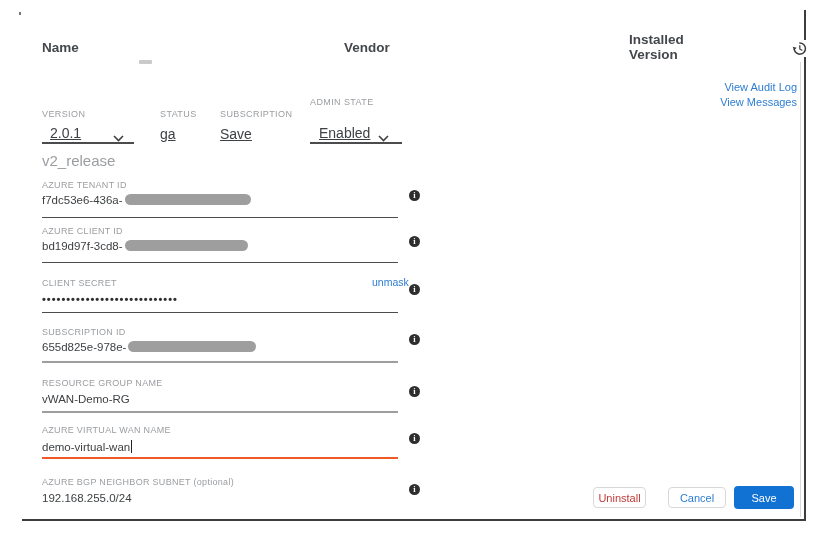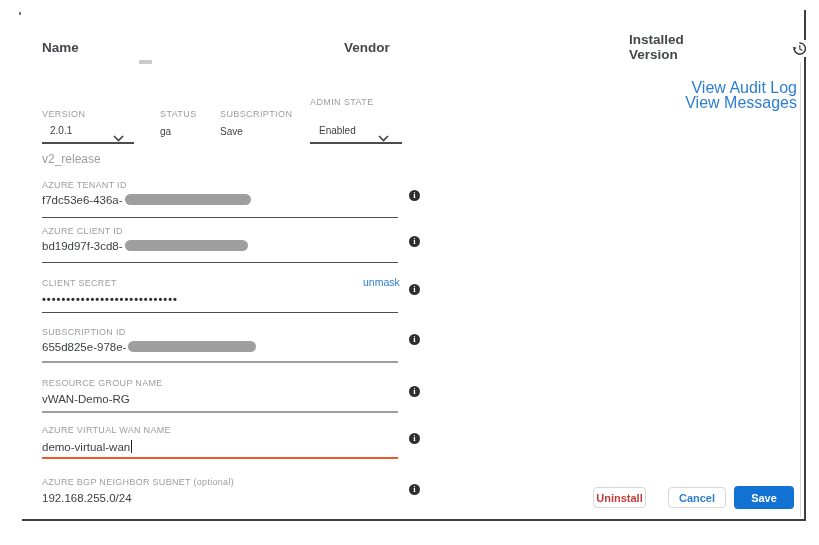--- a/index.html
+++ b/index.html
@@ -19,48 +19,48 @@
   
   .col-header { font-size:13.5px; font-weight:600; color:#44474b; }
   .hdr-name { left:30px; top:40px; }
   .hdr-vendor { left:332px; top:40px; }
   .hdr-installed { left:617px; top:32px; line-height:15px; }
   .name-smudge { left:127px; top:60px; width:13px; height:4px; background:#9e9e9e; opacity:.55; border-radius:1px; }
   .history-icon { left:779px; top:40px; width:17px; height:17px; background:#fff; display:flex; align-items:center; justify-content:center; cursor:pointer; }
 
   
   .description { left:30px; top:77px; width:742px; font-size:10px; line-height:11.5px; color:#9b9b9b; }
-  .links { left:640px; top:80px; width:145px; text-align:right; font-size:16px; line-height:15px; }
+  .links { left:640px; top:80px; width:145px; text-align:right; font-size:11px; line-height:15px; }
   .links a, .link { color:#2d7dd2; text-decoration:none; cursor:pointer; }
 
   
   .meta-label { font-size:9px; letter-spacing:.4px; color:#9a9da1; }
-  .meta-value { font-size:10px; color:#3e4144; }
+  .meta-value { font-size:14px; color:#3e4144;text-decoration:underline; }
   .meta-underline { height:2px; background:#4c4c4c; }
   .chev { display:inline-block; }
-  .release-tag { left:30px; top:152px; font-size:12px; color:#9a9da1; }
+  .release-tag { left:30px; top:152px; font-size:15px; color:#9a9da1; }
 
   
   .f-label { position:absolute; left:30px; font-size:9px; letter-spacing:.3px; color:#9a9da1; white-space:nowrap; }
   .f-value { position:absolute; left:30px; font-size:11.5px; color:#3e4144; white-space:nowrap; }
   .f-line { position:absolute; left:30px; width:356px; }
   .line-dark { height:1px; background:#4c4c4c; }
   .line-gray { height:2px; background:#9e9e9e; }
   .line-focus { height:2px; background:#f05a28; }
   .redact-blob { display:inline-block; height:11px; background:#9e9e9e; border-radius:6px; vertical-align:-1px; margin-left:2px; }
   .masked { letter-spacing:1px; font-size:11px; color:#2e2e2e; font-weight:bold; }
   .caret { display:inline-block; width:1px; height:13px; background:#222; vertical-align:-2px; margin-left:1px; }
   .unmask-link { position:absolute; font-size:10.5px; }
   .info-icon { position:absolute; left:397px; width:11px; height:11px; background:#2e2e2e; border-radius:50%;
     color:#fff; font-family:"Liberation Serif", serif; font-weight:bold; font-size:8.5px;
     display:flex; align-items:center; justify-content:center; line-height:1; cursor:pointer; }
 
   
   .btn { position:absolute; height:21px; border-radius:4px; font-size:11px; display:flex; align-items:center;
-    justify-content:center; cursor:pointer; background:#fff; border:1px solid #d8d8d8;font-weight:bold; }
+    justify-content:center; cursor:pointer; background:#fff; border:1px solid #d8d8d8; }
   .btn-uninstall { left:581px; top:487px; width:53px; color:#c23b3b; }
   .btn-cancel { left:656px; top:487px; width:58px; color:#2d7dd2; }
   .btn-save { left:722px; top:486px; width:60px; height:23px; background:#1272d4; border:none; color:#fff; }
 </style>
 </head>
 <body>
 
 <div id="screen">
 
   <div class="abs panel-border-right"></div>
@@ -118,21 +118,21 @@
   <div class="f-value" style="top:194px;"><span>f7dc53e6-436a-</span><span class="redact-blob" style="width:126px;"></span></div>
   <div class="f-line line-dark" style="top:217px;"></div>
   <div class="info-icon" style="top:190px;">i</div>
 
   <div class="f-label" style="top:226px;">AZURE CLIENT ID</div>
   <div class="f-value" style="top:240px;"><span>bd19d97f-3cd8-</span><span class="redact-blob" style="width:123px;"></span></div>
   <div class="f-line line-dark" style="top:262px;"></div>
   <div class="info-icon" style="top:236px;">i</div>
 
   <div class="f-label" style="top:278px;">CLIENT SECRET</div>
-  <div class="unmask-link link" style="left:351px; top:276px;">unmask</div>
+  <div class="unmask-link link" style="left:360px; top:276px;">unmask</div>
   <div class="f-value masked" style="top:293px;">••••••••••••••••••••••••••••</div>
   <div class="f-line line-dark" style="top:312px;"></div>
   <div class="info-icon" style="top:284px;">i</div>
 
   <div class="f-label" style="top:327px;">SUBSCRIPTION ID</div>
   <div class="f-value" style="top:341px;"><span>655d825e-978e-</span><span class="redact-blob" style="width:128px;"></span></div>
   <div class="f-line line-gray" style="top:361px;"></div>
   <div class="info-icon" style="top:334px;">i</div>
 
   <div class="f-label" style="top:378px;">RESOURCE GROUP NAME</div>

